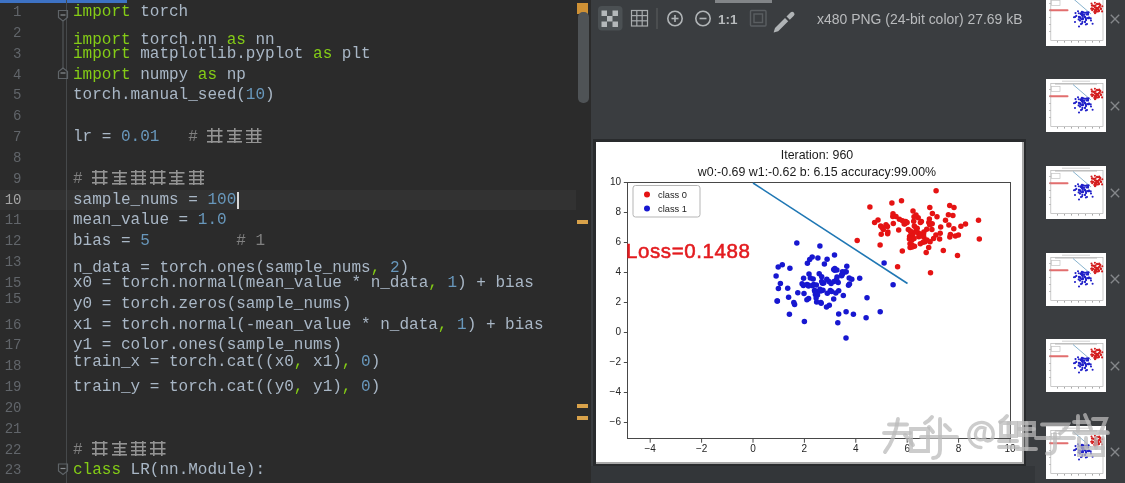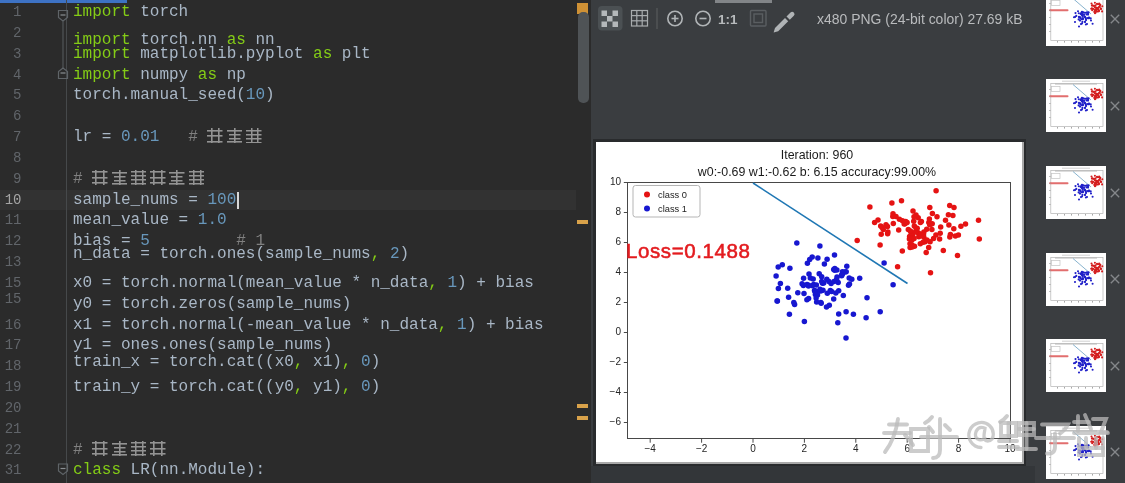--- a/index.html
+++ b/index.html
@@ -73,38 +73,38 @@
 <div class="ln" style="top:252.1px">13</div>
 <div class="ln" style="top:272.9px">15</div>
 <div class="ln" style="top:289px">15</div>
 <div class="ln" style="top:314.6px">16</div>
 <div class="ln" style="top:335.4px">17</div>
 <div class="ln" style="top:356.2px">18</div>
 <div class="ln" style="top:377.0px">19</div>
 <div class="ln" style="top:397.9px">20</div>
 <div class="ln" style="top:418.7px">21</div>
 <div class="ln" style="top:439.5px">22</div>
-<div class="ln" style="top:460.4px">31</div>
+<div class="ln" style="top:460.4px">23</div>
 </div>
 <div id="code" style="position:absolute;left:0;top:0;font-family:'Liberation Mono',monospace;font-size:16px;">
 <div class="cl" style="top:2.1px"><i>import</i> torch</div>
 <div class="cl" style="top:30px"><i>import</i> torch.nn <i>as</i> nn</div>
 <div class="cl" style="top:43.8px"><i>import</i> matplotlib.pyplot <i>as</i> plt</div>
 <div class="cl" style="top:64.6px"><i>import</i> numpy <i>as</i> np</div>
 <div class="cl" style="top:85.4px">torch.manual_seed(<u>10</u>)</div>
 <div class="cl" style="top:127.1px">lr = <u>0.01</u>   <s># </s><b class="cj c1"></b><b class="cj c2"></b><b class="cj c3"></b></div>
 <div class="cl" style="top:168.7px"><s># </s><b class="cj c1"></b><b class="cj c2"></b><b class="cj c3"></b><b class="cj c1"></b><b class="cj c2"></b><b class="cj c3"></b></div>
 <div class="cl" style="top:189.6px">sample_nums = <u>100</u></div>
 <div class="cl" style="top:210.4px">mean_value = <u>1.0</u></div>
 <div class="cl" style="top:231.2px">bias = <u>5</u>         <s># 1</s></div>
-<div class="cl" style="top:244px">n_data = torch.ones(sample_nums<i>,</i> <u>2</u>)</div>
+<div class="cl" style="top:258px">n_data = torch.ones(sample_nums<i>,</i> <u>2</u>)</div>
 <div class="cl" style="top:272.9px">x0 = torch.normal(mean_value * n_data<i>,</i> <u>1</u>) + bias</div>
 <div class="cl" style="top:293.7px">y0 = torch.zeros(sample_nums)</div>
 <div class="cl" style="top:314.6px">x1 = torch.normal(-mean_value * n_data<i>,</i> <u>1</u>) + bias</div>
-<div class="cl" style="top:335.4px">y1 = ones.ones(sample_nums)</div>
+<div class="cl" style="top:335.4px">y1 = color.ones(sample_nums)</div>
 <div class="cl" style="top:352px">train_x = torch.cat((x0<i>,</i> x1)<i>,</i> <u>0</u>)</div>
 <div class="cl" style="top:377.0px">train_y = torch.cat((y0<i>,</i> y1)<i>,</i> <u>0</u>)</div>
 <div class="cl" style="top:439.5px"><s># </s><b class="cj c1"></b><b class="cj c2"></b><b class="cj c3"></b><b class="cj c1"></b></div>
 <div class="cl" style="top:460.4px"><i>class</i> LR(nn.Module):</div>
 </div>
 <svg class="abs" style="left:56px;top:0" width="16" height="483" viewBox="0 0 16 483">
  <path d="M2.5 10.5h9v7l-4.5 3.5-4.5-3.5z" fill="none" stroke="#5f6468" stroke-width="1.2"></path>
  <line x1="4.5" y1="15" x2="9.5" y2="15" stroke="#8a8f93" stroke-width="1.2"></line>
  <line x1="7" y1="21" x2="7" y2="69" stroke="#515558" stroke-width="1.2"></line>
  <path d="M2.5 78.5h9v-7l-4.5-3.5-4.5 3.5z" fill="none" stroke="#5f6468" stroke-width="1.2"></path>

